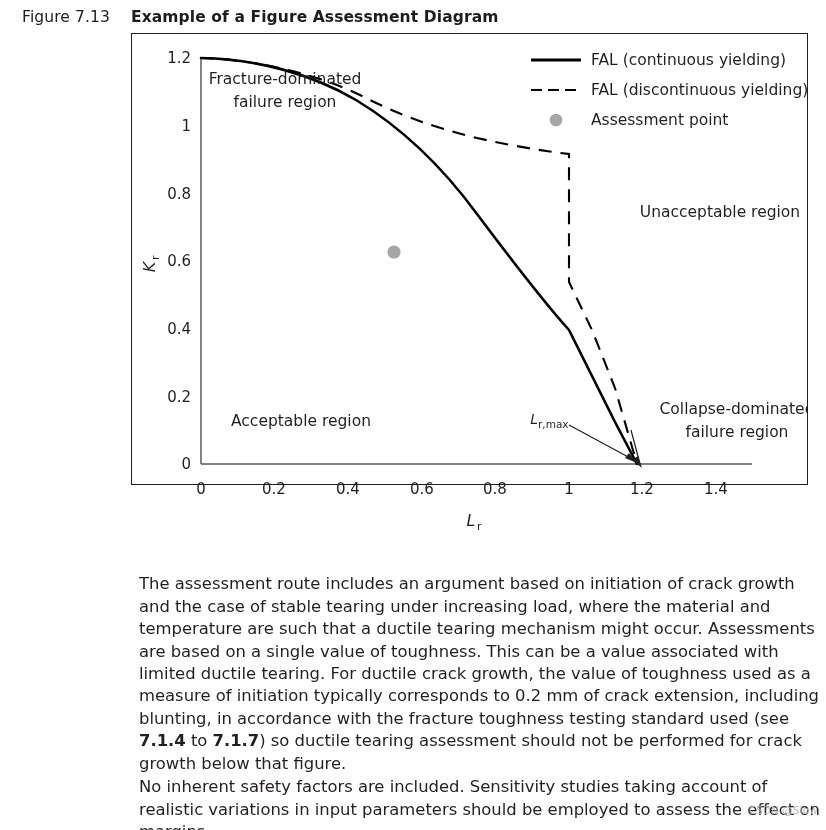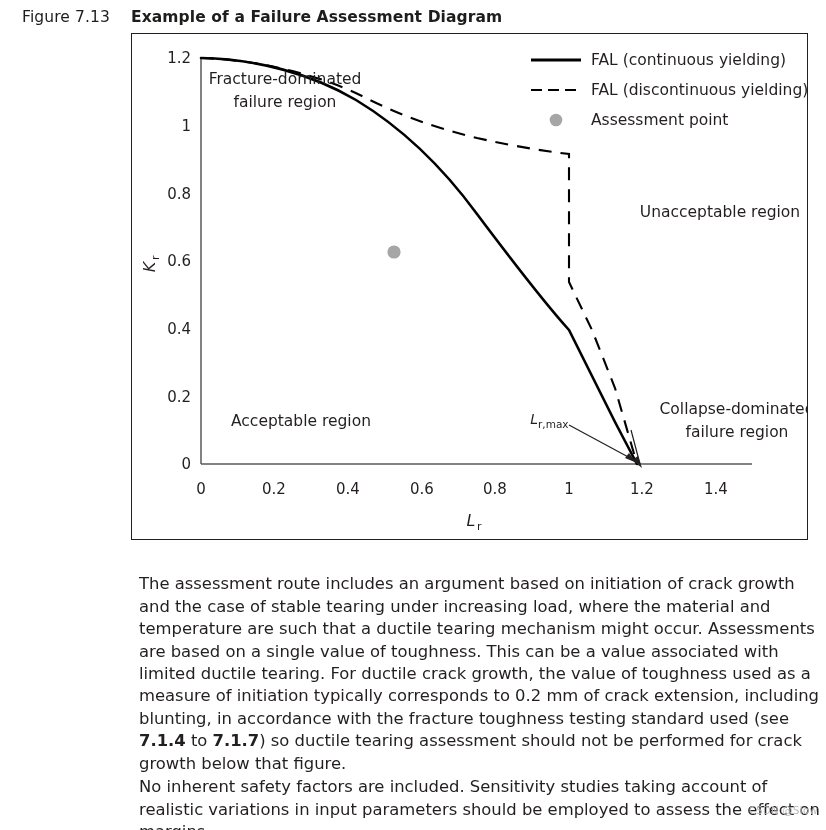--- a/index.html
+++ b/index.html
@@ -42,21 +42,21 @@
     color: #1d1d1b;
     letter-spacing: 0.1px;
   }
 
   
   .figure-box {
     position: absolute;
     left: 131px;
     top: 33px;
     width: 677px;
-    height: 507px;
+    height: 452px;
     border: 1.4px solid #231f20;
     box-sizing: border-box;
     background: #fff;
   }
   .chart-svg {
     position: absolute;
     left: 0;
     top: 0;
   }
 
@@ -96,21 +96,21 @@
   .axis-title { font-size: 16px; font-style: italic; }
   .axis-sub { font-size: 11px; font-style: normal; }
   .annot-label { font-size: 14px; font-style: italic; }
   .annot-sub { font-size: 10.5px; font-style: normal; }
 </style>
 </head>
 <body>
 
 <div class="caption-row">
   <div class="fig-number">Figure 7.13</div>
-  <div class="fig-title">Example of a Failure Assessment Diagram</div>
+  <div class="fig-title">Example of a Figure Assessment Diagram</div>
 </div>
 
 <div class="figure-box">
   <svg class="chart-svg" width="675" height="505" viewBox="0 0 675 505">
 
     <g>
       <line x1="69" y1="24" x2="69" y2="430" stroke="#58595b" stroke-width="1.5"></line>
       <line x1="69" y1="430" x2="620" y2="430" stroke="#58595b" stroke-width="1.5"></line>
     </g>
 

